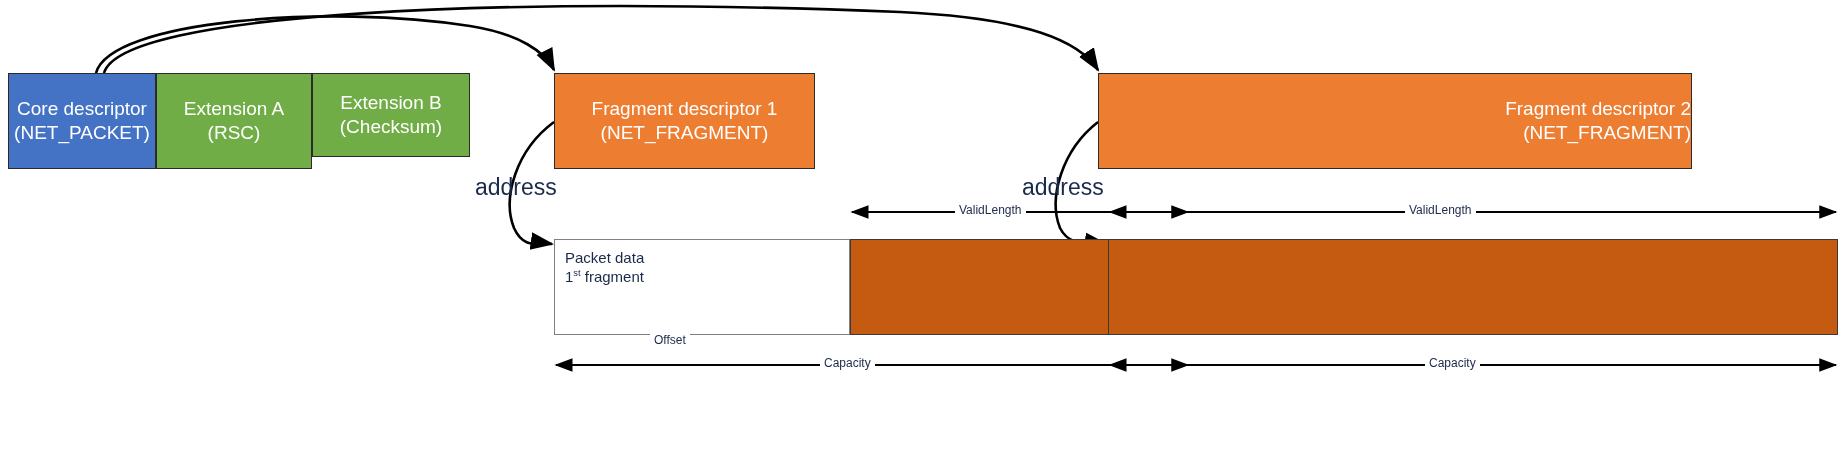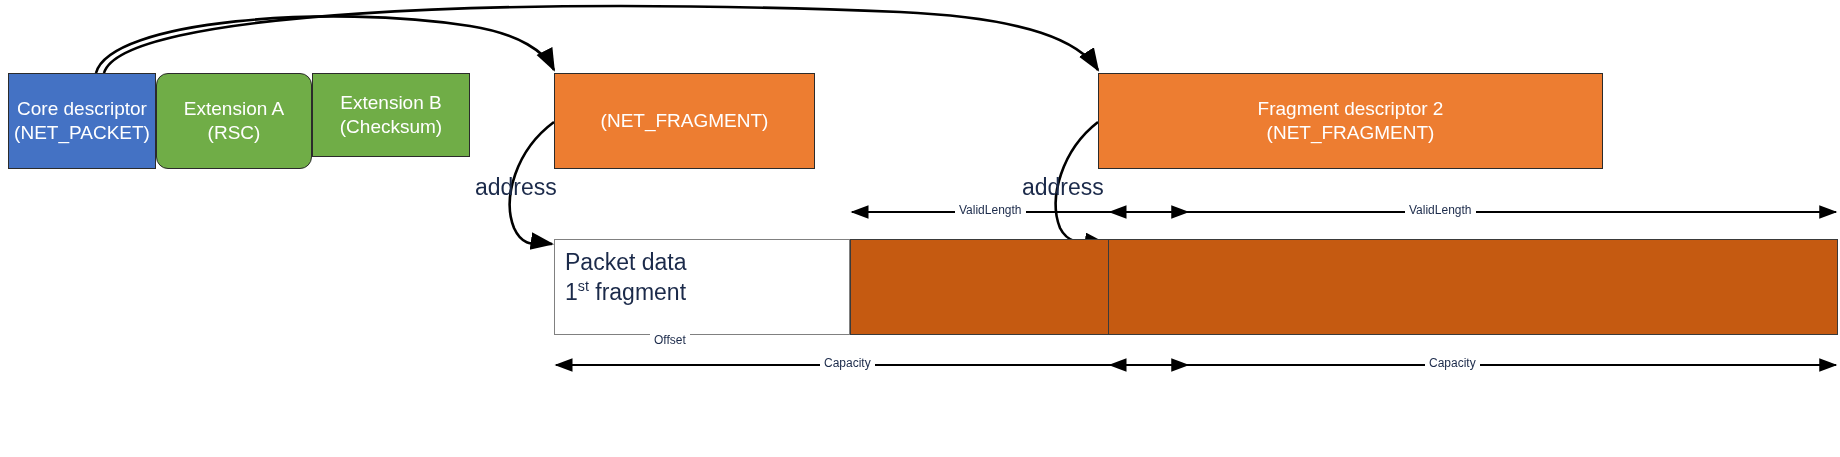--- a/index.html
+++ b/index.html
@@ -38,21 +38,21 @@
   .desc-box {
     border: 1px solid #2b2b2b;
     color: #ffffff;
     font-size: 19px;
   }
   .desc-box .l2 { display: block; }
   .buf-white {
     border: 1px solid #808080;
     background: #ffffff;
     color: #1b2a4a;
-    font-size: 23px;
+    font-size: 15px;
     align-items: flex-start;
     justify-content: flex-start;
     padding: 8px 0 0 10px;
     text-align: left;
   }
   .buf-fill {
     border: 1px solid #3a3a3a;
   }
   .lbl {
     position: absolute;
@@ -107,35 +107,36 @@
     <line x1="1110" y1="212" x2="1836" y2="212" stroke="#000000" stroke-width="2.2" marker-start="url(#ah-start)" marker-end="url(#ah-s)"></line>
 
     <line x1="1110" y1="365" x2="1836" y2="365" stroke="#000000" stroke-width="2.2" marker-start="url(#ah-start)" marker-end="url(#ah-s)"></line>
   </svg>
 
   <div class="box desc-box" style="left:8px; top:73px; width:148px; height:96px; background:#4472C4;">
     <span>Core descriptor</span>
     <span class="l2">(NET_PACKET)</span>
   </div>
 
-  <div class="box desc-box" style="left:156px; top:73px; width:156px; height:96px; background:#70AD47;border-radius:12px;">
+  <div class="box desc-box" style="left:156px; top:73px; width:156px; height:96px; background:#70AD47;">
     <span>Extension A</span>
     <span class="l2">(RSC)</span>
   </div>
 
   <div class="box desc-box" style="left:312px; top:73px; width:158px; height:84px; background:#70AD47;">
     <span>Extension B</span>
     <span class="l2">(Checksum)</span>
   </div>
 
   <div class="box desc-box" style="left:554px; top:73px; width:261px; height:96px; background:#ED7D31;">
+    <span>Fragment descriptor 1</span>
     <span class="l2">(NET_FRAGMENT)</span>
   </div>
 
-  <div class="box desc-box" style="left:1098px; top:73px; width:505px; height:96px; background:#ED7D31;">
+  <div class="box desc-box" style="left:1098px; top:73px; width:594px; height:96px; background:#ED7D31;align-items:flex-end;">
     <span>Fragment descriptor 2</span>
     <span class="l2">(NET_FRAGMENT)</span>
   </div>
 
   <div class="box buf-white" style="left:554px; top:239px; width:296px; height:96px;">
     <span>Packet data</span>
     <span>
       <span>1</span><sup>st</sup><span> fragment</span>
     </span>
   </div>

